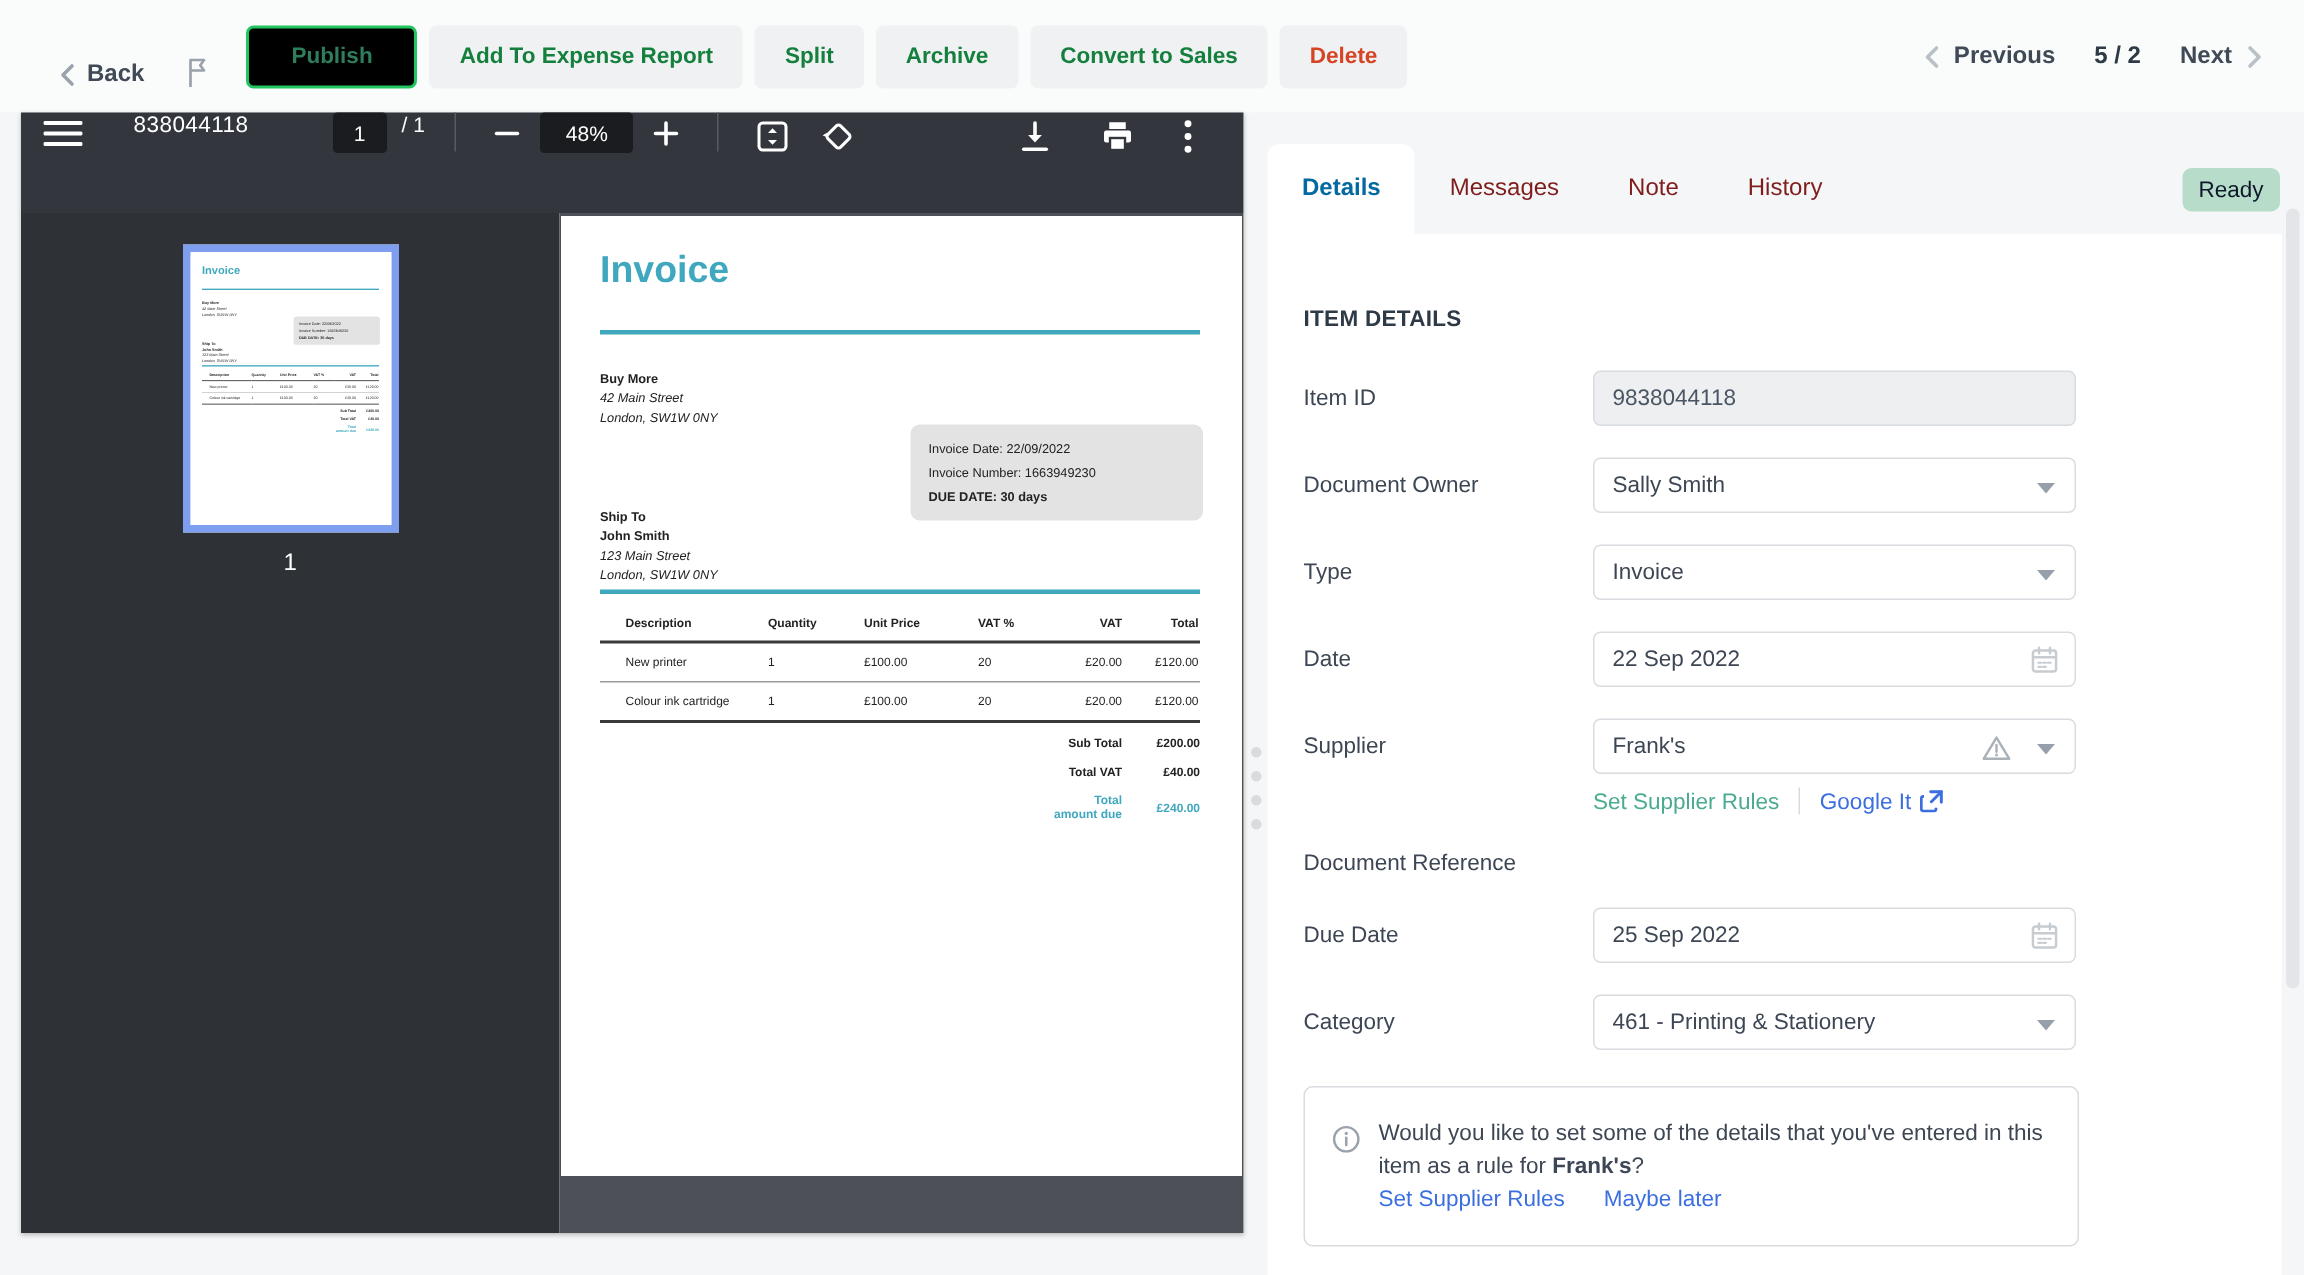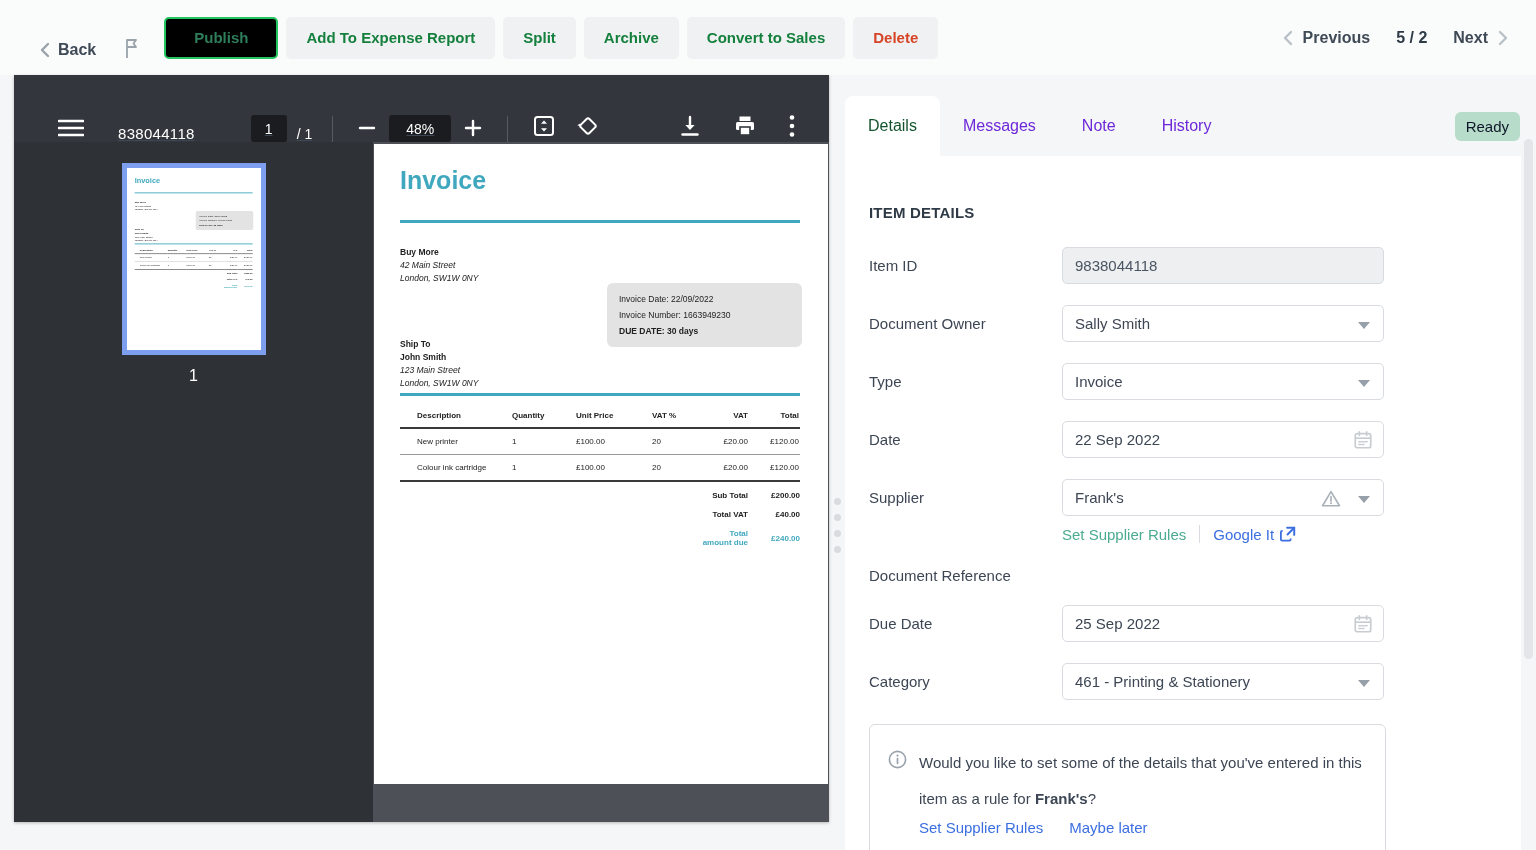--- a/index.html
+++ b/index.html
@@ -16,21 +16,21 @@
   .tb-btn.delete { color:#d64426; }
   .tb-right { margin-left:auto; display:flex; align-items:center; gap:26px; }
   .nav-btn { display:flex; align-items:center; gap:10px; background:none; border:none; font:700 16px "Liberation Sans",sans-serif; color:#3f4a56; cursor:pointer; }
   .page-indicator { font:700 16px "Liberation Sans",sans-serif; color:#2f3a47; }
 
   
   .content { display:flex; height:775px; position:relative; }
 
   
   .pdf-viewer { width:815px; margin-left:14px; height:747px; display:flex; flex-direction:column; box-shadow:0 1px 3px rgba(0,0,0,.25); }
-  .viewer-header { height:67px; background:#33373d; display:flex; align-items:flex-end; padding:0 30px 0 40px; flex:none;text-decoration:underline; }
+  .viewer-header { height:67px; background:#33373d; display:flex; align-items:flex-start; padding:0 30px 0 11px; flex:none; }
   .vh-title { color:#fff; font-size:15px; letter-spacing:.3px; margin:0 0 0 30px; }
   .vh-pagebox { margin-left:56px; width:36px; height:27px; background:#1a1c1f; border-radius:3px; color:#fff; font-size:14px; display:flex; align-items:center; justify-content:center; }
   .vh-pagetotal { color:#fff; font-size:14px; margin-left:10px; }
   .vh-divider { width:1px; height:26px; background:#565b62; margin:0 20px; }
   .vh-iconbtn { background:none; border:none; cursor:pointer; display:flex; align-items:center; justify-content:center; padding:4px; }
   .vh-zoombox { width:62px; height:27px; background:#1a1c1f; border-radius:3px; color:#fff; font-size:14px; display:flex; align-items:center; justify-content:center; margin:0 8px; }
   .vh-spacer { flex:1; }
   .vh-right { display:flex; align-items:center; gap:24px; }
 
   .viewer-body { flex:1; display:flex; min-height:0; }
@@ -69,41 +69,41 @@
   .inv-table .t-value { text-align:right; padding-right:1px; }
   .inv-table tr.grand td { color:#3fa8be; }
 
   
   .drag-handle { width:16px; display:flex; flex-direction:column; align-items:center; justify-content:center; gap:9px; cursor:col-resize; height:120px; margin-top:390px; }
   .drag-handle i { width:7px; height:7px; border-radius:50%; background:#d9dcdf; }
 
   
   .details-panel { flex:1; display:flex; flex-direction:column; position:relative; padding-top:21px; }
   .tabs-row { display:flex; align-items:stretch; height:60px; flex:none; }
-  .tab { display:flex; align-items:center; padding:0 23px; font-size:16px; color:#6d28d9; background:none; border:none; cursor:pointer; }
-  .tab.active { background:#fff; border-radius:8px 8px 0 0; font-weight:400; color:#14532d; }
+  .tab { display:flex; align-items:center; padding:0 23px; font-size:16px; color:#7f1d1d; background:none; border:none; cursor:pointer; }
+  .tab.active { background:#fff; border-radius:8px 8px 0 0; font-weight:700; color:#0369a1; }
   .status-badge { margin-left:auto; align-self:center; margin-right:16px; background:#b7dcc9; color:#0f172a; font-size:15px; padding:6px 11px; border-radius:6px; }
   .panel-body { flex:1; background:#fff; margin-right:15px; padding:48px 0 0 24px; overflow:hidden; }
   .section-title { font-weight:700; font-size:15px; color:#2f3a47; letter-spacing:.2px; margin-bottom:26px; }
   .field-row { display:flex; align-items:center; margin-bottom:21px; }
   .field-label { width:193px; font-size:15px; color:#3d4654; flex:none; }
   .field-box { width:322px; height:37px; border:1px solid #d8dce0; border-radius:5px; display:flex; align-items:center; padding:0 12px; font-size:15px; color:#3d4654; background:#fff; position:relative; }
   input.field-box { font-family:"Liberation Sans",sans-serif; outline:none; }
   .field-box.readonly { background:#edeff0; color:#4a5563; }
   .field-box.select { cursor:pointer; justify-content:flex-start; }
   .caret { position:absolute; right:13px; top:16px; width:0; height:0; border-left:6px solid transparent; border-right:6px solid transparent; border-top:7px solid #97a0aa; }
   .cal-icon { position:absolute; right:10px; top:8px; }
   .warn-icon { position:absolute; right:42px; top:9px; }
   .links-row { margin:9px 0 24px 193px; display:flex; align-items:center; gap:13px; font-size:15px; }
   .link-green { color:#4aab91; text-decoration:none; cursor:pointer; }
   .link-blue { color:#3b6fe0; text-decoration:none; cursor:pointer; display:inline-flex; align-items:center; gap:6px; }
   .vsep { width:1px; height:18px; background:#d8dce0; }
 
   .notice-box { width:517px; border:1px solid #d8dce0; border-radius:6px; margin-top:24px; padding:20px 18px 22px 18px; display:flex; gap:12px; }
-  .notice-text { font-size:15px; line-height:36px; color:#3d4654; }
+  .notice-text { font-size:15px; line-height:22px; color:#3d4654; }
   .notice-links { margin-top:2px; display:flex; gap:26px; }
   .notice-links a { font-size:15px; }
   .info-icon { flex:none; margin-top:5px; }
 
   .scrollbar-thumb { position:absolute; right:3px; top:64px; width:9px; height:520px; border-radius:5px; background:#e3e5e8; }
 </style>
 </head>
 <body>
 
 <header class="top-toolbar">

